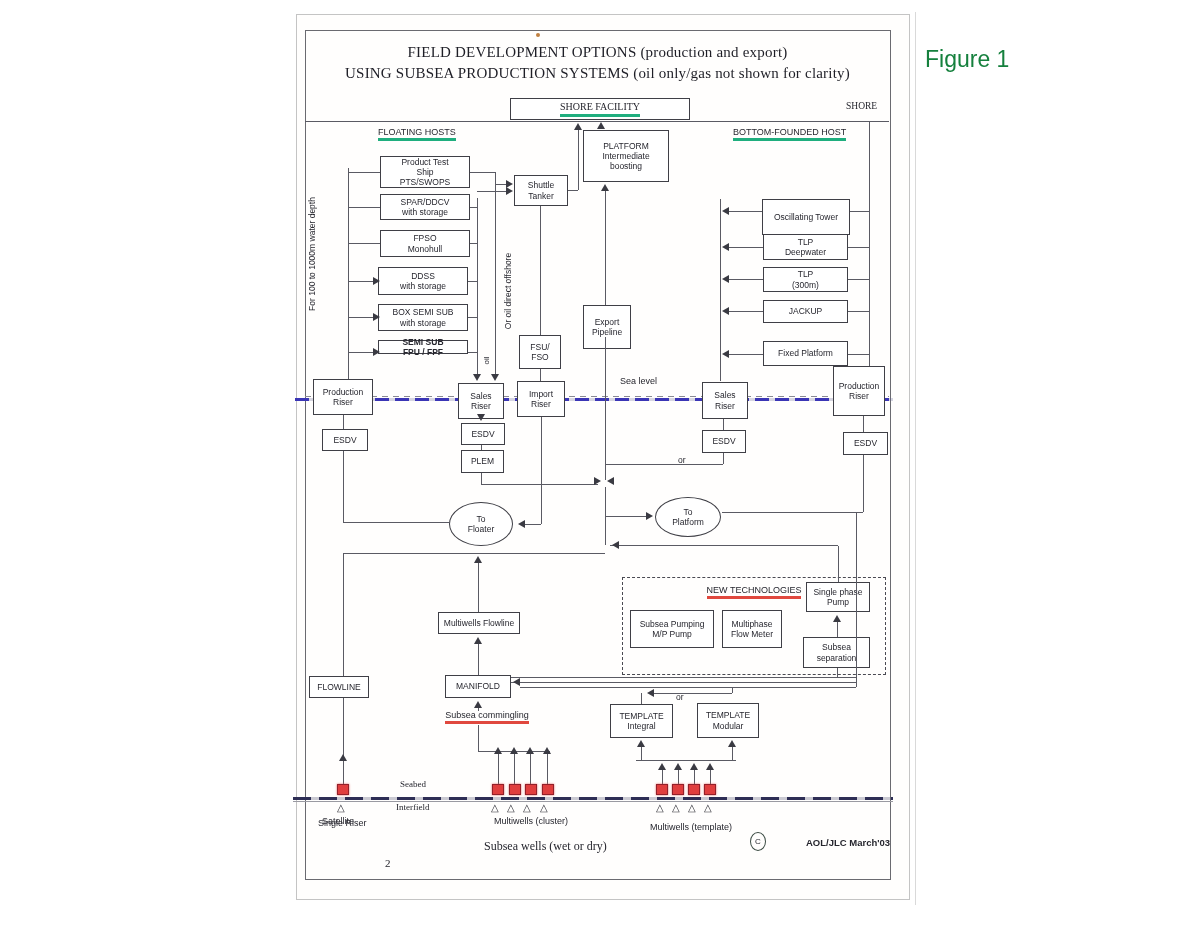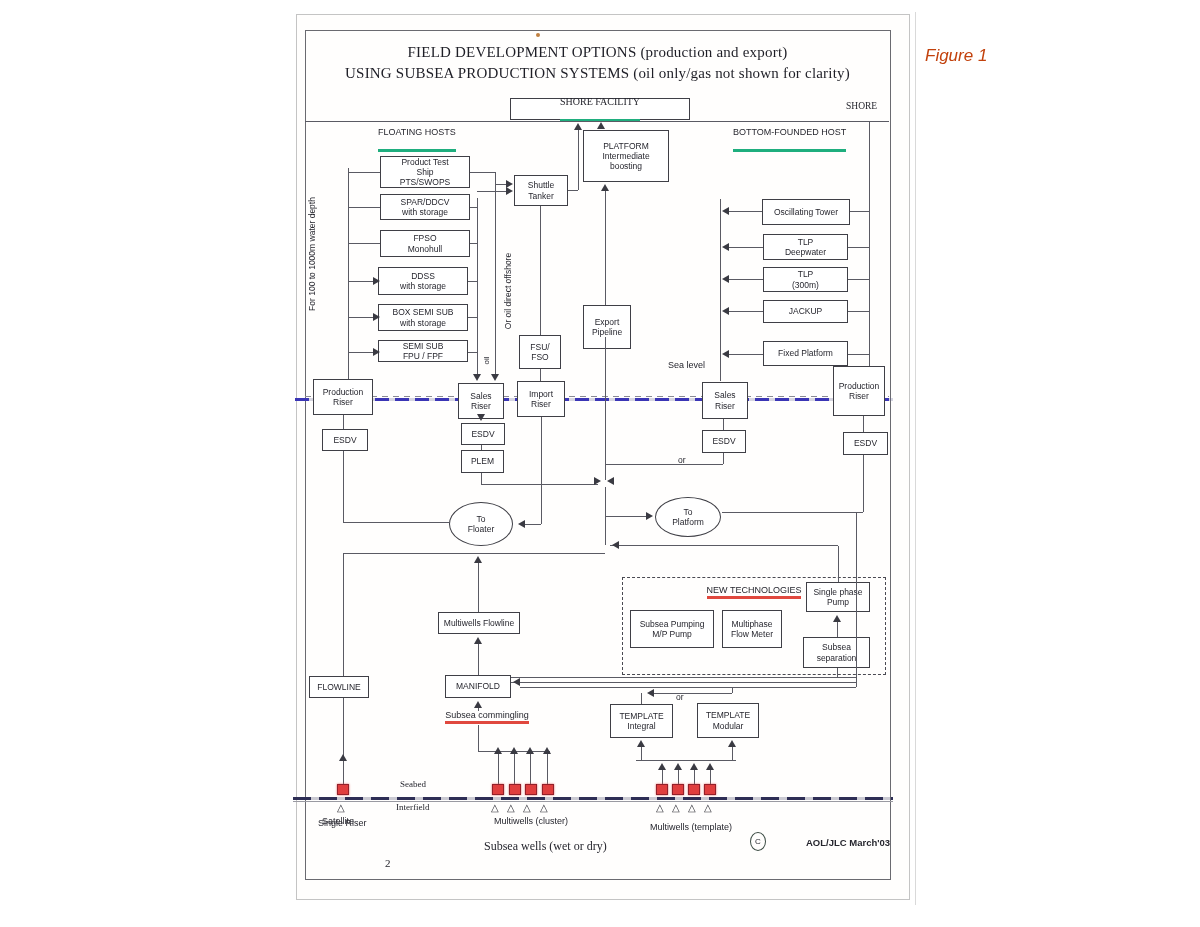--- a/index.html
+++ b/index.html
@@ -8,40 +8,40 @@
   .frame{position:absolute;left:305px;top:30px;width:584px;height:848px;border:1px solid #6a6a70;}
   .edge{position:absolute;background:#d9d9d9;}
   .ln{position:absolute;background:#5a5a63;}
   .bx{position:absolute;border:1.5px solid #3f3f46;background:#fff;display:flex;align-items:center;justify-content:center;
       text-align:center;white-space:pre-line;font-size:8.5px;line-height:1.18;color:#26262e;box-sizing:border-box;}
   .ell{border-radius:50%;}
   .lab{position:absolute;font-size:9px;color:#26262e;white-space:nowrap;}
   .vlab{position:absolute;font-size:8.5px;color:#26262e;white-space:nowrap;text-align:center;
         transform:rotate(-90deg);transform-origin:center;}
   .serif{font-family:"Liberation Serif",serif;}
-  .u-green{border-bottom:3px solid var(--underline-green);padding-bottom:12px;}
+  .u-green{border-bottom:3px solid var(--underline-green);padding-bottom:1px;}
   .u-red{border-bottom:3px solid var(--underline-red);padding-bottom:1px;}
   .ar{position:absolute;width:0;height:0;}
   .ar.up{border-left:4px solid transparent;border-right:4px solid transparent;border-bottom:7px solid #3a3a42;}
   .ar.down{border-left:4px solid transparent;border-right:4px solid transparent;border-top:7px solid #3a3a42;}
   .ar.left{border-top:4px solid transparent;border-bottom:4px solid transparent;border-right:7px solid #3a3a42;}
   .ar.right{border-top:4px solid transparent;border-bottom:4px solid transparent;border-left:7px solid #3a3a42;}
   .well{position:absolute;width:12px;height:11px;background:var(--wellhead-red);border:1px solid #93202a;
         box-shadow:0 0 2px rgba(224,70,70,.85);box-sizing:border-box;}
   .tri{position:absolute;font-size:10px;color:#2e2e36;line-height:1;}
   .dash-box{position:absolute;border:1.4px dashed #4a4a52;box-sizing:border-box;}
   .sealine{position:absolute;left:295px;top:398px;width:598px;height:3px;
            background:repeating-linear-gradient(90deg,var(--sea-level-blue) 0 14px,rgba(90,90,140,.25) 14px 20px);}
   .sealine-thin{position:absolute;left:305px;top:396px;width:584px;height:1px;
            background:repeating-linear-gradient(90deg,#8a8a94 0 6px,transparent 6px 11px);}
   .seabedline{position:absolute;left:293px;top:797px;width:600px;height:3px;
            background:repeating-linear-gradient(90deg,#2e2e55 0 18px,rgba(80,80,110,.3) 18px 26px);}
   .seabedline2{position:absolute;left:293px;top:801px;width:600px;height:1px;background:#9a9aa2;}
   .speck{position:absolute;border-radius:50%;}
-  .figure-label{position:absolute;left:925px;top:46px;font-size:17px;color:#c2410c;font-style:italic;}
+  .figure-label{position:absolute;left:925px;top:46px;font-size:23px;color:#15803d;}
   .title{position:absolute;left:330px;width:535px;text-align:center;font-family:"Liberation Serif",serif;
          font-size:15px;color:#1e1e26;letter-spacing:.2px;}
   .cc{position:absolute;left:750px;top:832px;width:16px;height:19px;border:1.6px solid #3c4c44;border-radius:50%;
       display:flex;align-items:center;justify-content:center;font-size:8px;color:#26262e;box-sizing:border-box;}
 </style>
 </head>
 <body>
 
 <div id="stage">
 
@@ -76,44 +76,44 @@
 Ship
 PTS/SWOPS</div>
   <div class="bx" style="left:380px;top:194px;width:90px;height:26px;">SPAR/DDCV
 with storage</div>
   <div class="bx" style="left:380px;top:230px;width:90px;height:27px;">FPSO
 Monohull</div>
   <div class="bx" style="left:378px;top:267px;width:90px;height:28px;">DDSS
 with storage</div>
   <div class="bx" style="left:378px;top:304px;width:90px;height:27px;">BOX SEMI SUB
 with storage</div>
-  <div class="bx" style="left:378px;top:340px;width:90px;height:22px;">SEMI SUB
+  <div class="bx" style="left:378px;top:340px;width:90px;height:14px;font-weight:bold;">SEMI SUB
 FPU / FPF</div>
 
-  <div class="bx" style="left:762px;top:199px;width:88px;height:26px;">Oscillating Tower</div>
+  <div class="bx" style="left:762px;top:199px;width:88px;height:36px;">Oscillating Tower</div>
   <div class="bx" style="left:763px;top:234px;width:85px;height:26px;">TLP
 Deepwater</div>
   <div class="bx" style="left:763px;top:267px;width:85px;height:25px;">TLP
 (300m)</div>
   <div class="bx" style="left:763px;top:300px;width:85px;height:23px;">JACKUP</div>
   <div class="bx" style="left:763px;top:341px;width:85px;height:25px;">Fixed Platform</div>
 
   <div class="bx" style="left:583px;top:130px;width:86px;height:52px;">PLATFORM
 Intermediate
 boosting</div>
   <div class="bx" style="left:514px;top:175px;width:54px;height:31px;">Shuttle
 Tanker</div>
   <div class="bx" style="left:519px;top:335px;width:42px;height:34px;">FSU/
 FSO</div>
   <div class="bx" style="left:583px;top:305px;width:48px;height:44px;">Export
 Pipeline</div>
 
   <div class="sealine-thin"></div>
   <div class="sealine"></div>
-  <div class="lab" style="left:620px;top:360px;margin-left:48px;">Sea level</div>
+  <div class="lab" style="left:620px;top:376px;">Sea level</div>
 
   <div class="bx" style="left:313px;top:379px;width:60px;height:36px;">Production
 Riser</div>
   <div class="bx" style="left:322px;top:429px;width:46px;height:22px;">ESDV</div>
   <div class="bx" style="left:458px;top:383px;width:46px;height:36px;">Sales
 Riser</div>
   <div class="bx" style="left:461px;top:423px;width:44px;height:22px;">ESDV</div>
   <div class="bx" style="left:461px;top:450px;width:43px;height:23px;">PLEM</div>
   <div class="bx" style="left:517px;top:381px;width:48px;height:36px;">Import
 Riser</div>

